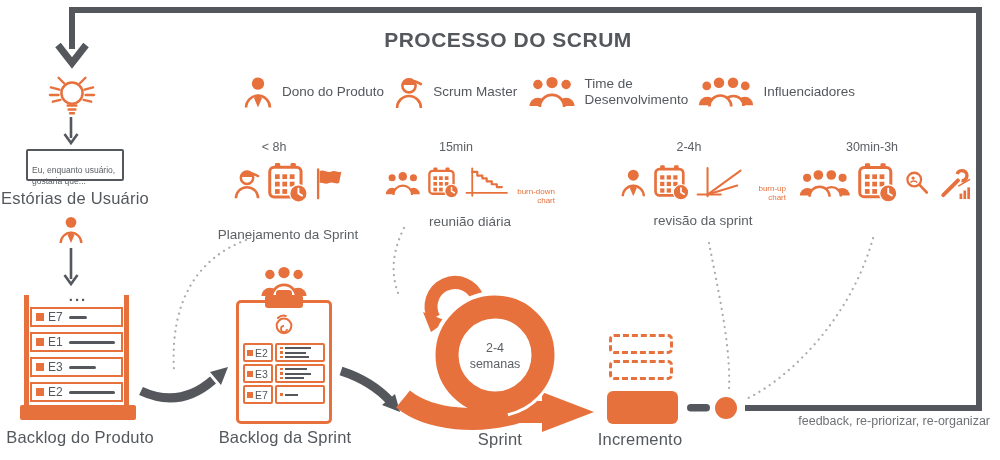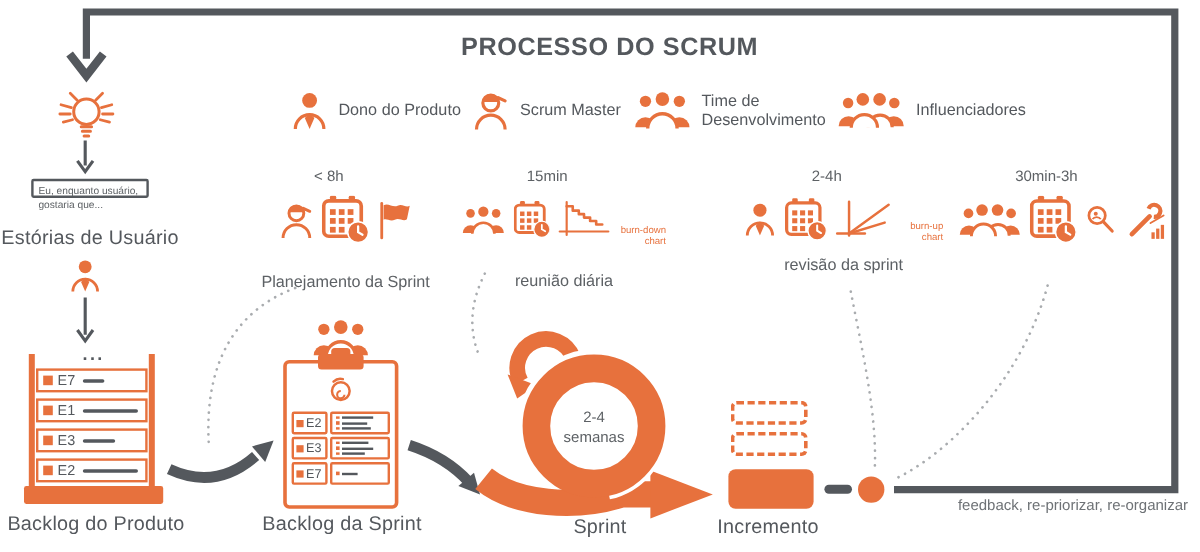--- a/index.html
+++ b/index.html
@@ -27,22 +27,22 @@
   .legend-item{display:flex;align-items:center;gap:9px}
   .legend-label{font-size:13.5px;color:var(--dark-gray);line-height:1.15}
 
   
   .ceremony{top:140px;display:flex;flex-direction:column}
   .icons{display:flex;align-items:center;justify-content:center;gap:7px;margin-top:4px;height:46px}
   .chartwrap{display:flex;flex-direction:row;align-items:flex-end}
   .ic{display:block;color:var(--orange)}
 
   
-  .note-box{left:26px;top:149px;width:98px;height:16px;border:2px solid var(--dark-gray);
-            border-radius:2px;font-size:8.5px;line-height:1.3;color:var(--text-gray);padding:3px 4px}
+  .note-box{left:26px;top:149px;width:98px;height:28px;border:2px solid var(--dark-gray);
+            border-radius:2px;font-size:8.5px;line-height:1.3;color:var(--text-gray);padding:14px 4px}
 
   
   .rack{left:20px;top:293px;width:116px;height:130px}
   .rack .ellipsis{position:absolute;top:-6px;left:0;width:100%;text-align:center;
                   font-size:15px;font-weight:bold;letter-spacing:2px;color:var(--dark-gray)}
   .rack .post{position:absolute;top:2px;width:5px;height:113px;background:var(--orange)}
   .rack .base{position:absolute;left:0;top:112px;width:116px;height:15px;background:var(--orange);border-radius:2px}
   .rack-row{position:absolute;left:10px;width:93px;height:20px;border:2.5px solid var(--orange);
             background:#fff;display:flex;align-items:center;padding-left:4px}
   .rack-row .sq{width:8px;height:8px;background:var(--orange)}
@@ -267,21 +267,21 @@
       <svg class="ic" width="40" height="40">
           <use href="#sym-calendar"></use>
         </svg>
       <div class="chartwrap">
         <svg class="ic" width="58" height="43">
             <use href="#sym-burndown"></use>
           </svg>
         <div class="chart-cap">burn-down chart</div>
       </div>
     </div>
-    <div class="clabel" style="margin-top:20px">reunião diária</div>
+    <div class="clabel" style="margin-top:8px">reunião diária</div>
   </div>
 
   <div class="layer ceremony" style="left:620px;width:166px">
     <div class="dur">2-4h</div>
     <div class="icons">
       <svg class="ic" width="30" height="32">
           <use href="#sym-person-tie"></use>
         </svg>
       <svg class="ic" width="40" height="40">
           <use href="#sym-calendar"></use>

